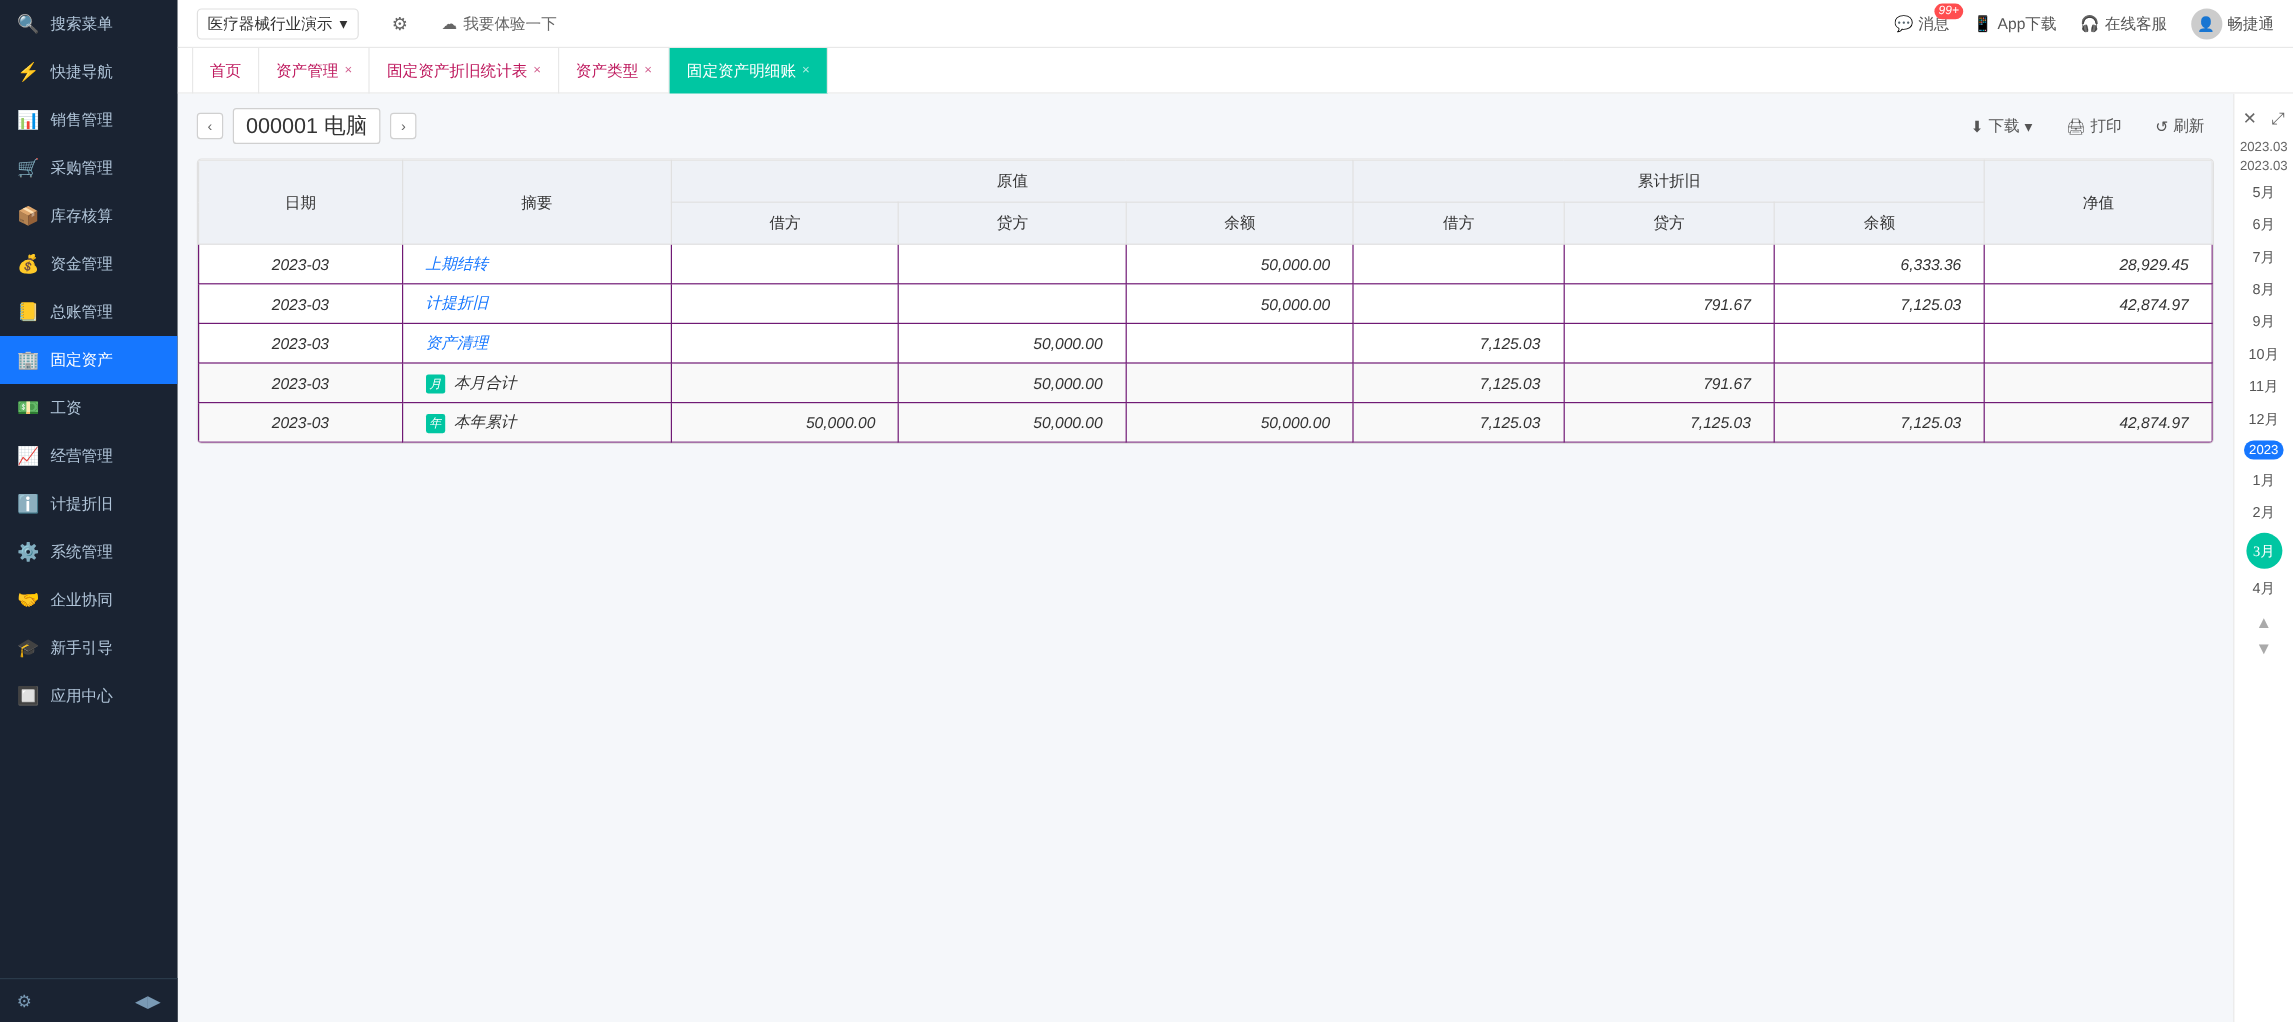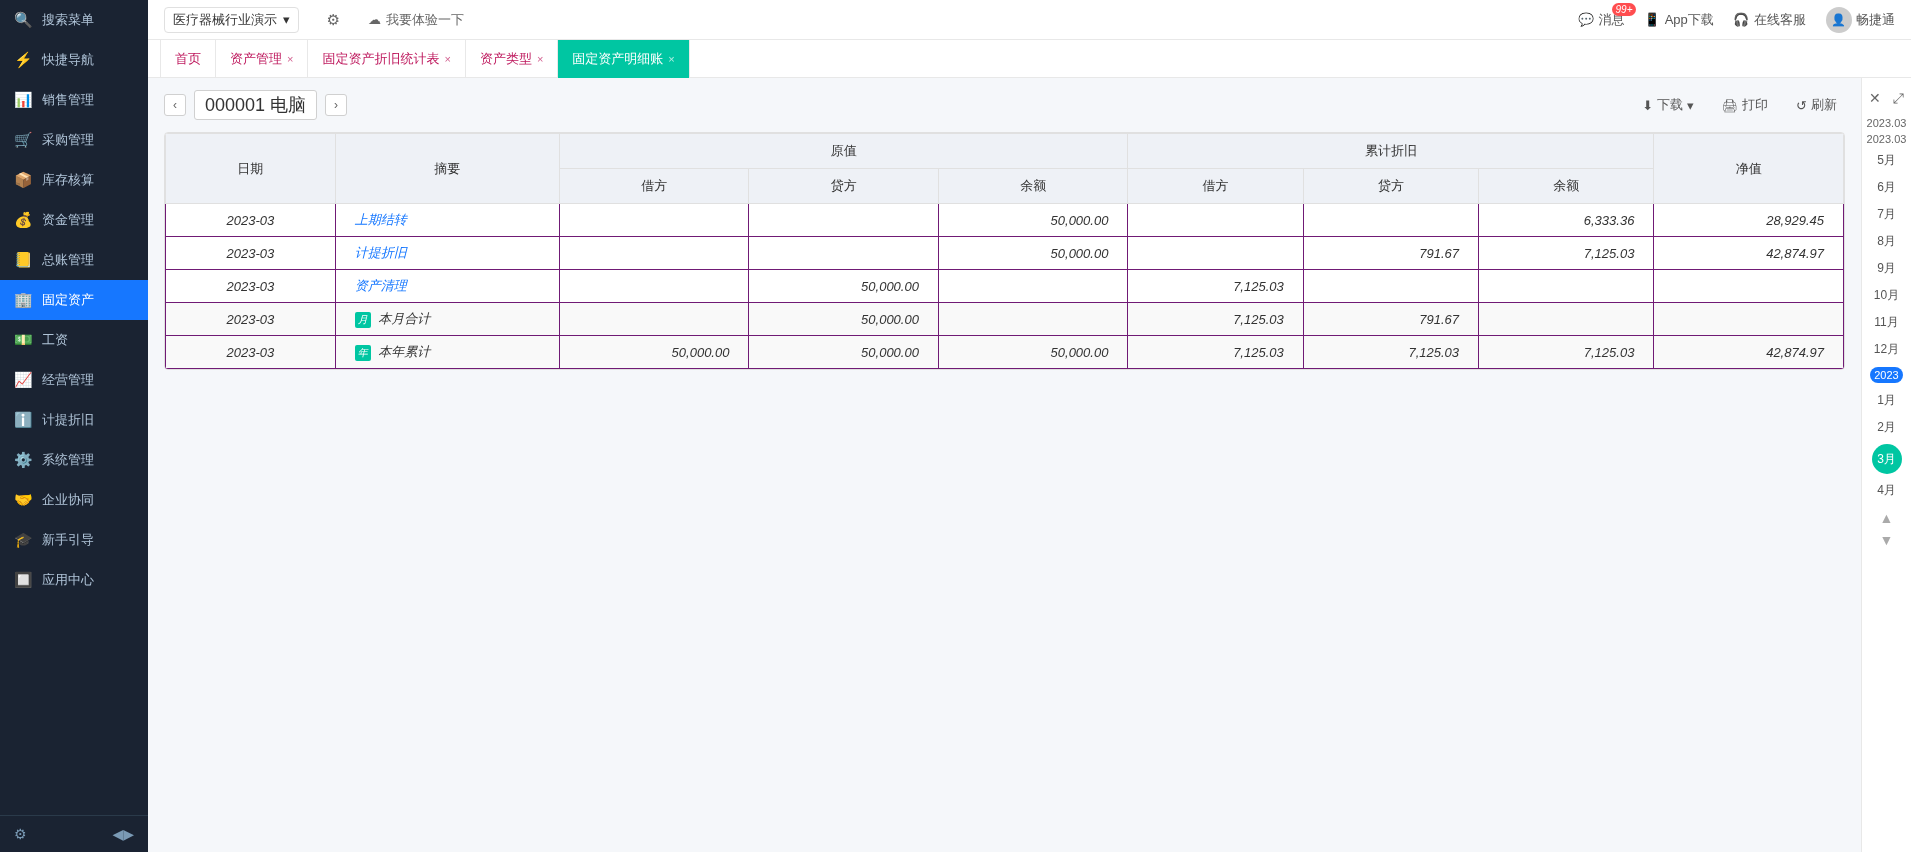--- a/index.html
+++ b/index.html
@@ -590,21 +590,21 @@
         <div class="right-panel-month">6月</div>
         <div class="right-panel-month">7月</div>
         <div class="right-panel-month">8月</div>
         <div class="right-panel-month">9月</div>
         <div class="right-panel-month">10月</div>
         <div class="right-panel-month">11月</div>
         <div class="right-panel-month">12月</div>
         <div style="background: rgb(22, 119, 255); color: rgb(255, 255, 255); border-radius: 10px; padding: 2px 4px; font-size: 11px; text-align: center; margin: 4px auto; cursor: pointer;">2023</div>
         <div class="right-panel-month">1月</div>
         <div class="right-panel-month">2月</div>
-        <div class="right-panel-month" style="background: rgb(0, 198, 162); color: rgb(255, 255, 255); border-radius: 50%; width: 30px; height: 30px; display: flex; align-items: center; justify-content: center; margin: 3px auto; cursor: pointer;">3月</div>
+        <div class="right-panel-month" style="background: rgb(0, 198, 162); color: rgb(255, 255, 255); border-radius: 50%; width: 30px; height: 30px; display: flex; align-items: center; justify-content: center; margin: 3px auto; cursor: pointer; font-family: Liberation Serif, serif;">3月</div>
         <div class="right-panel-month">4月</div>
         <div>
   <div style="display:flex;flex-direction:column;align-items:center;gap:6px;padding:6px 0;">
     <span class="right-ctrl-btn">▲</span>
     <span class="right-ctrl-btn">▼</span>
   </div>
 </div>
       </div>
   </div>
 </div>

